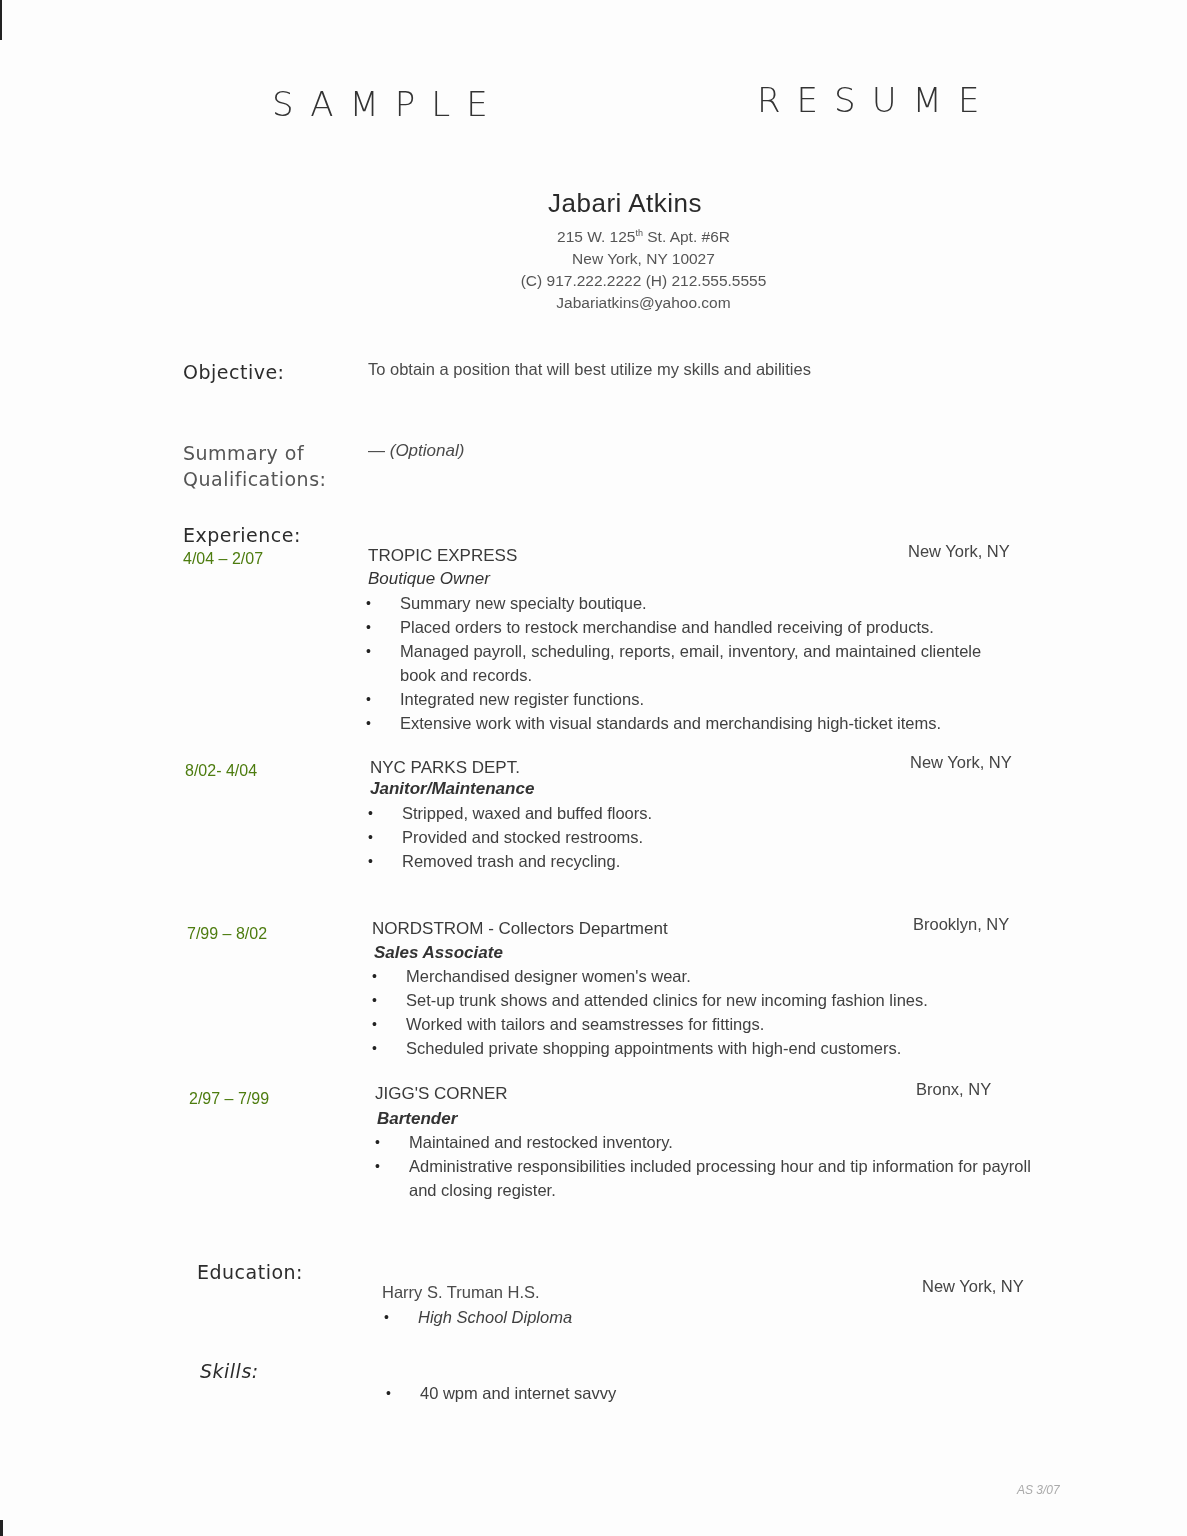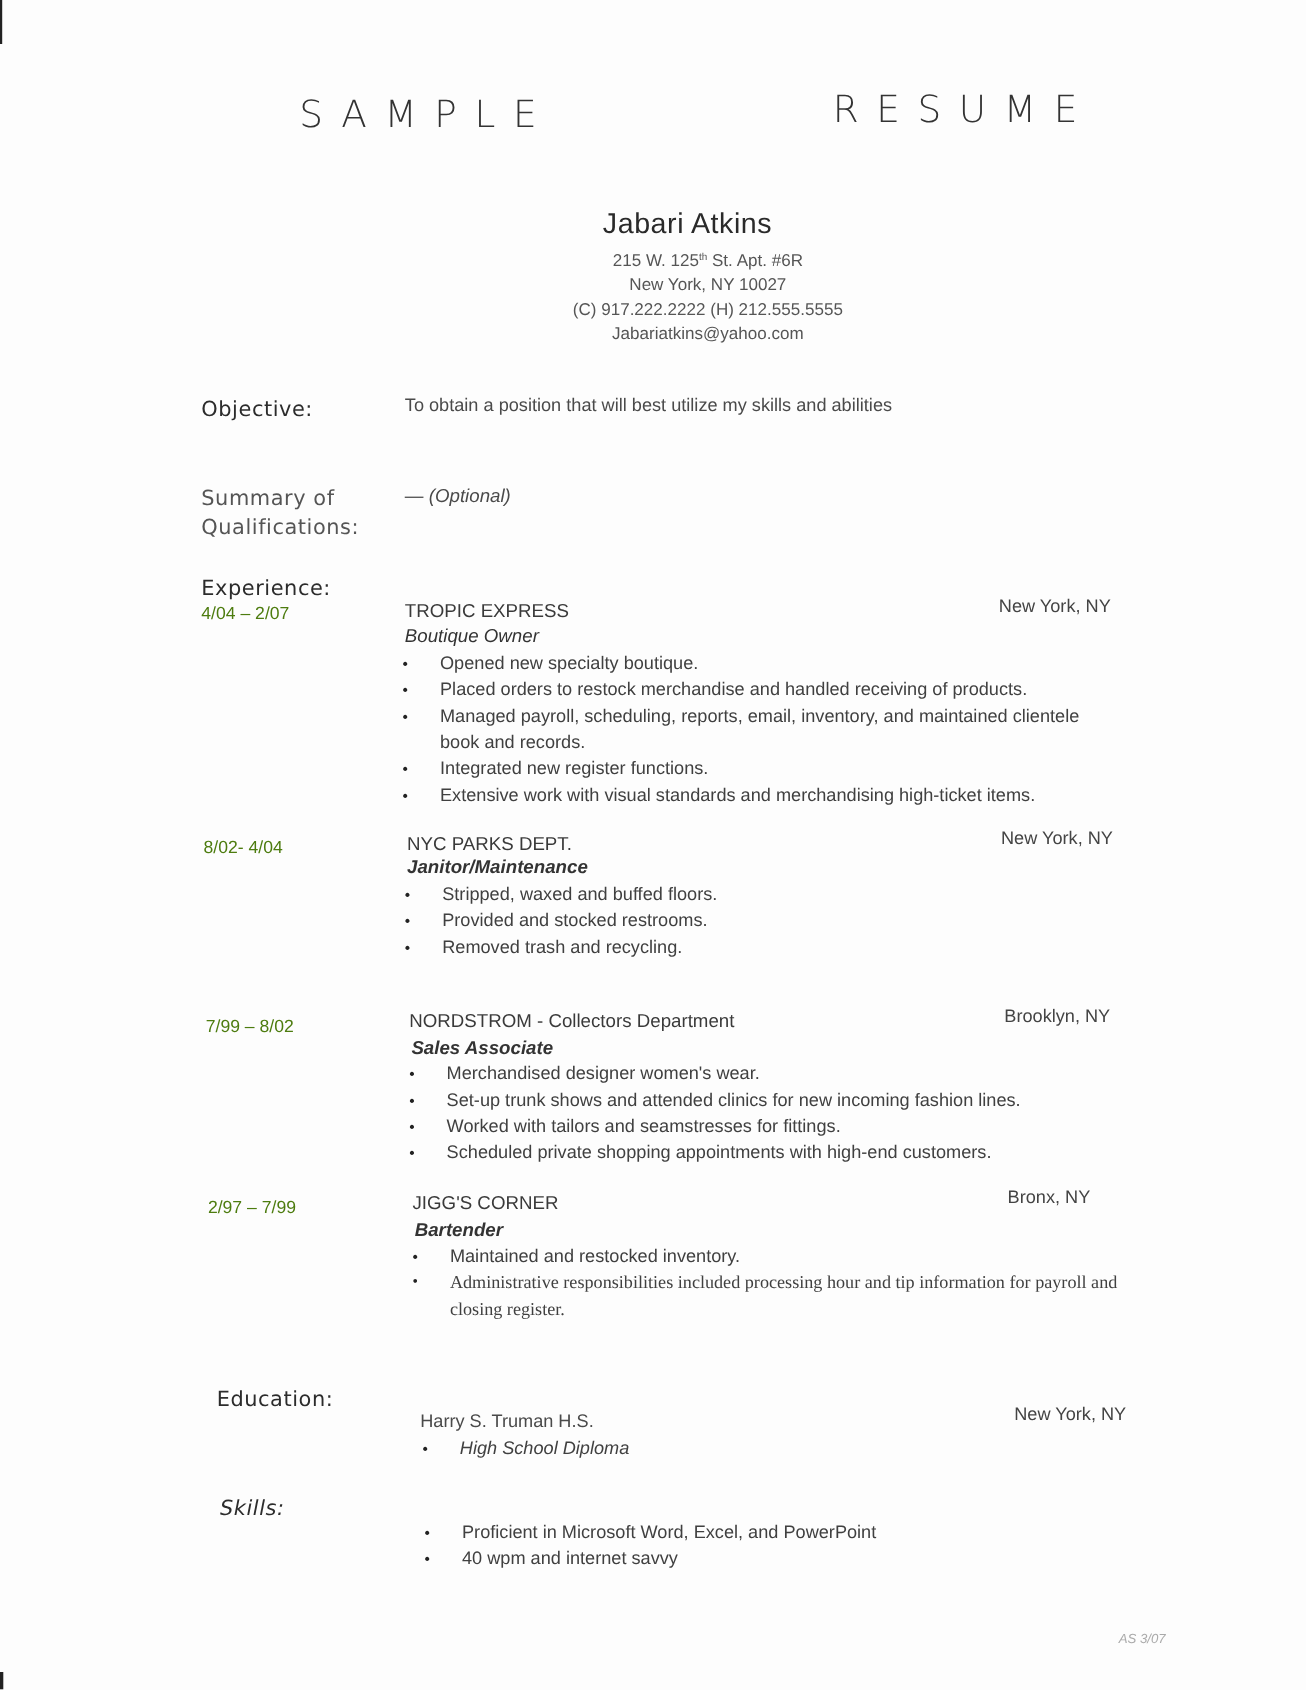--- a/index.html
+++ b/index.html
@@ -49,21 +49,21 @@
   <span>—</span> <i>(Optional)</i>
 </div>
 
 <div class="abs section" style="left:183px;top:524px;">Experience:</div>
 
 <div class="abs date" style="left:183px;top:550px;">4/04 – 2/07</div>
 <div class="abs company" style="left:368px;top:546px;">TROPIC EXPRESS</div>
 <div class="abs loc" style="left:908px;top:542px;">New York, NY</div>
 <div class="abs role" style="left:368px;top:569px;">Boutique Owner</div>
 <ul class="bullets" style="left:366px;top:591px;width:680px;">
-  <li>Opened new specialty boutique.</li>
+  <li>Summary new specialty boutique.</li>
   <li>Placed orders to restock merchandise and handled receiving of products.</li>
   <li style="white-space:normal;width:620px;">Managed payroll, scheduling, reports, email, inventory, and maintained clientele book and records.</li>
   <li>Integrated new register functions.</li>
   <li>Extensive work with visual standards and merchandising high-ticket items.</li>
 </ul>
 
 <div class="abs date" style="left:185px;top:762px;">8/02- 4/04</div>
 <div class="abs company" style="left:370px;top:758px;">NYC PARKS DEPT.</div>
 <div class="abs loc" style="left:910px;top:753px;">New York, NY</div>
 <div class="abs role" style="left:370px;top:779px;font-weight:bold;">Janitor/Maintenance</div>
@@ -83,29 +83,28 @@
   <li>Worked with tailors and seamstresses for fittings.</li>
   <li>Scheduled private shopping appointments with high-end customers.</li>
 </ul>
 
 <div class="abs date" style="left:189px;top:1090px;">2/97 – 7/99</div>
 <div class="abs company" style="left:375px;top:1084px;">JIGG'S CORNER</div>
 <div class="abs loc" style="left:916px;top:1080px;">Bronx, NY</div>
 <div class="abs role" style="left:377px;top:1109px;font-weight:bold;">Bartender</div>
 <ul class="bullets" style="left:375px;top:1130px;width:680px;">
   <li>Maintained and restocked inventory.</li>
-  <li style="white-space:normal;width:650px;font-family:Liberation Serif, serif;">Administrative responsibilities included processing hour and tip information for payroll and closing register.</li>
+  <li style="white-space:normal;width:650px;">Administrative responsibilities included processing hour and tip information for payroll and closing register.</li>
 </ul>
 
 <div class="abs section" style="left:197px;top:1261px;">Education:</div>
 <div class="abs body-text" style="left:382px;top:1283px;">Harry S. Truman H.S.</div>
 <div class="abs loc" style="left:922px;top:1277px;">New York, NY</div>
 <ul class="bullets" style="left:384px;top:1305px;width:500px;">
   <li><i>High School Diploma</i></li>
 </ul>
 
 <div class="abs section" style="left:200px;top:1360px;font-style:italic;">Skills:</div>
 <ul class="bullets" style="left:386px;top:1381px;width:600px;">
-  <li>Proficient in Microsoft Word, Excel, and PowerPoint</li>
   <li>40 wpm and internet savvy</li>
 </ul>
 
 <div class="abs" style="left:1017px;top:1483px;font-size:12px;color:#aaa;font-style:italic;">AS 3/07</div>
 
 </body></html>

